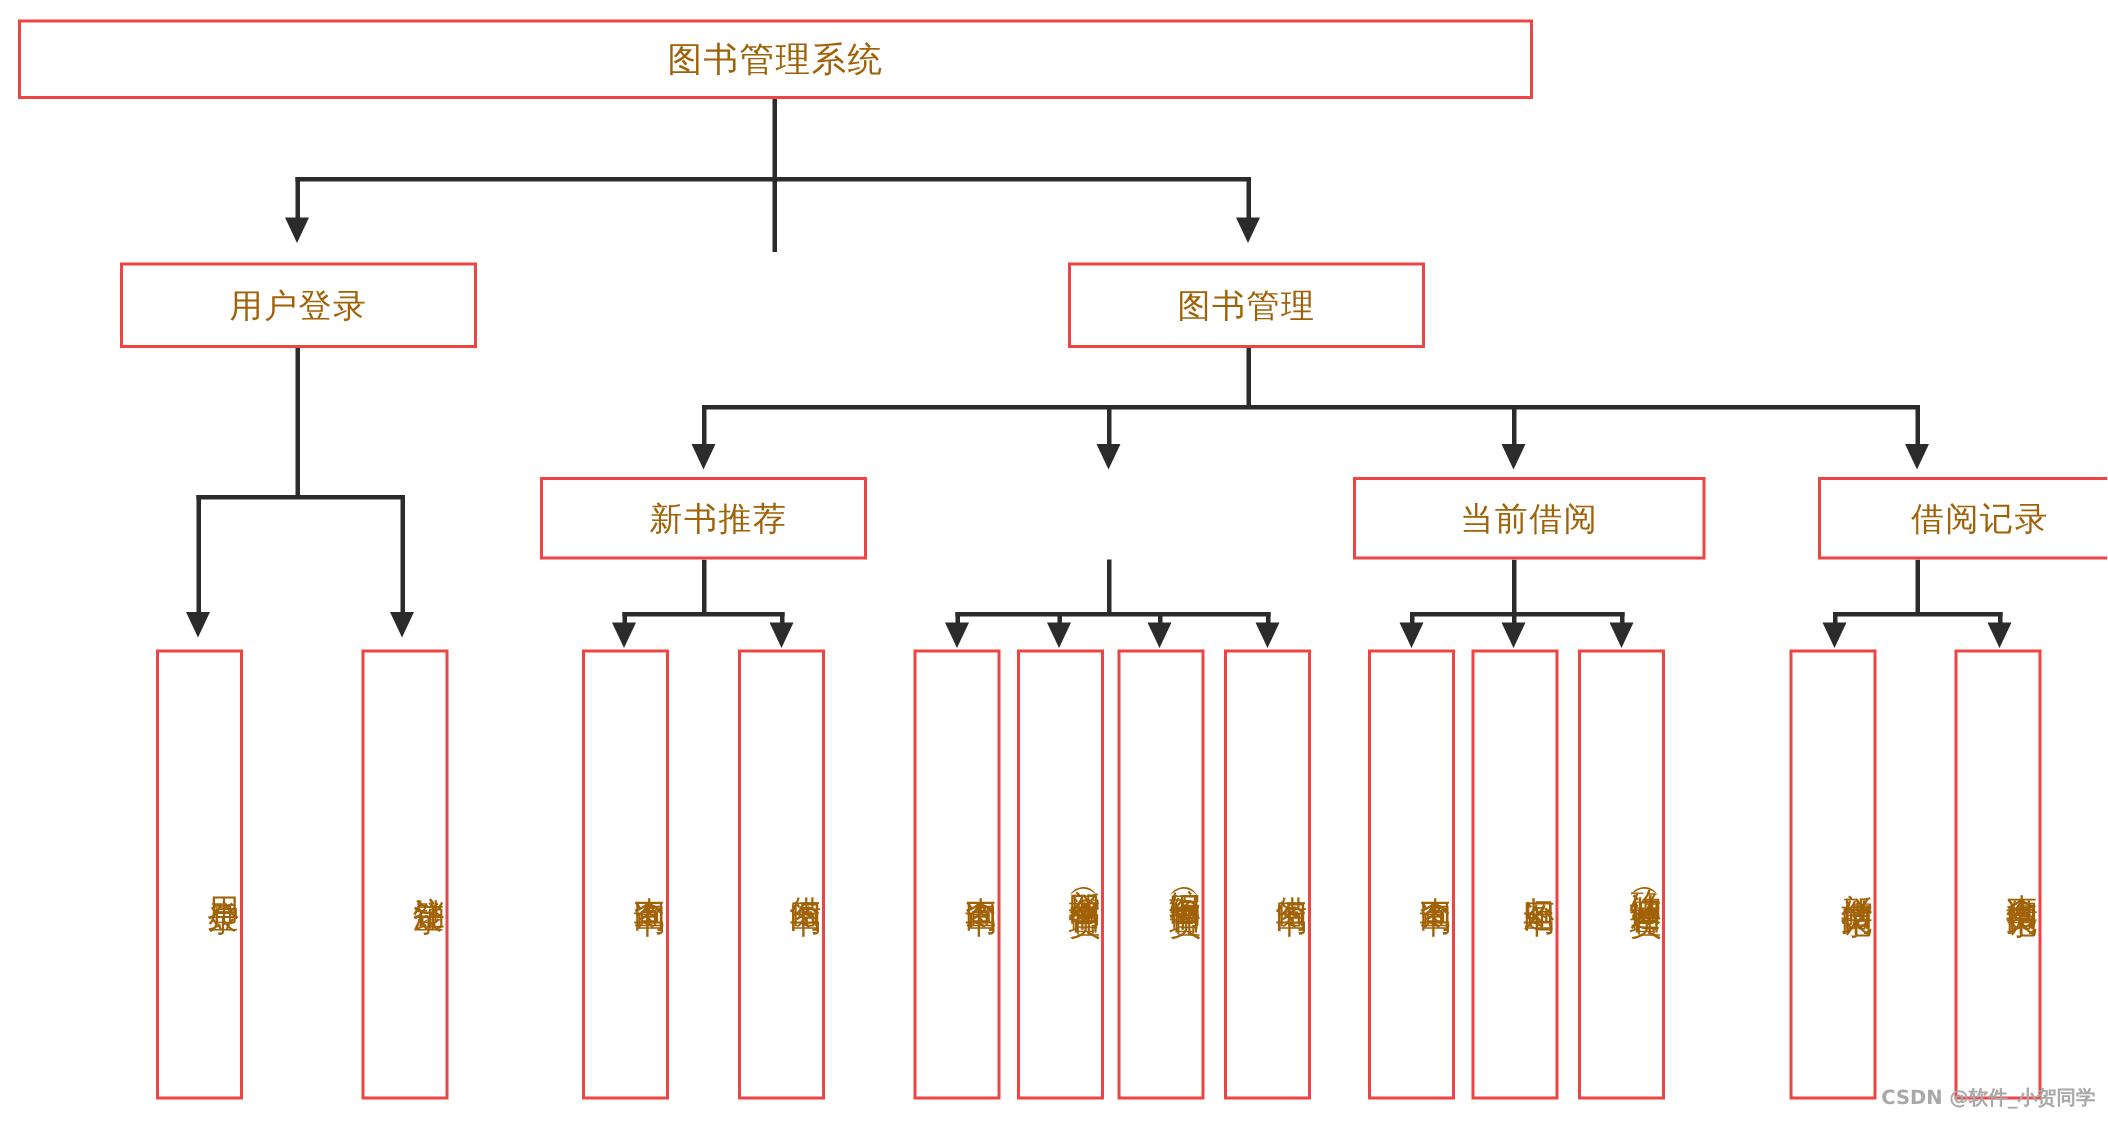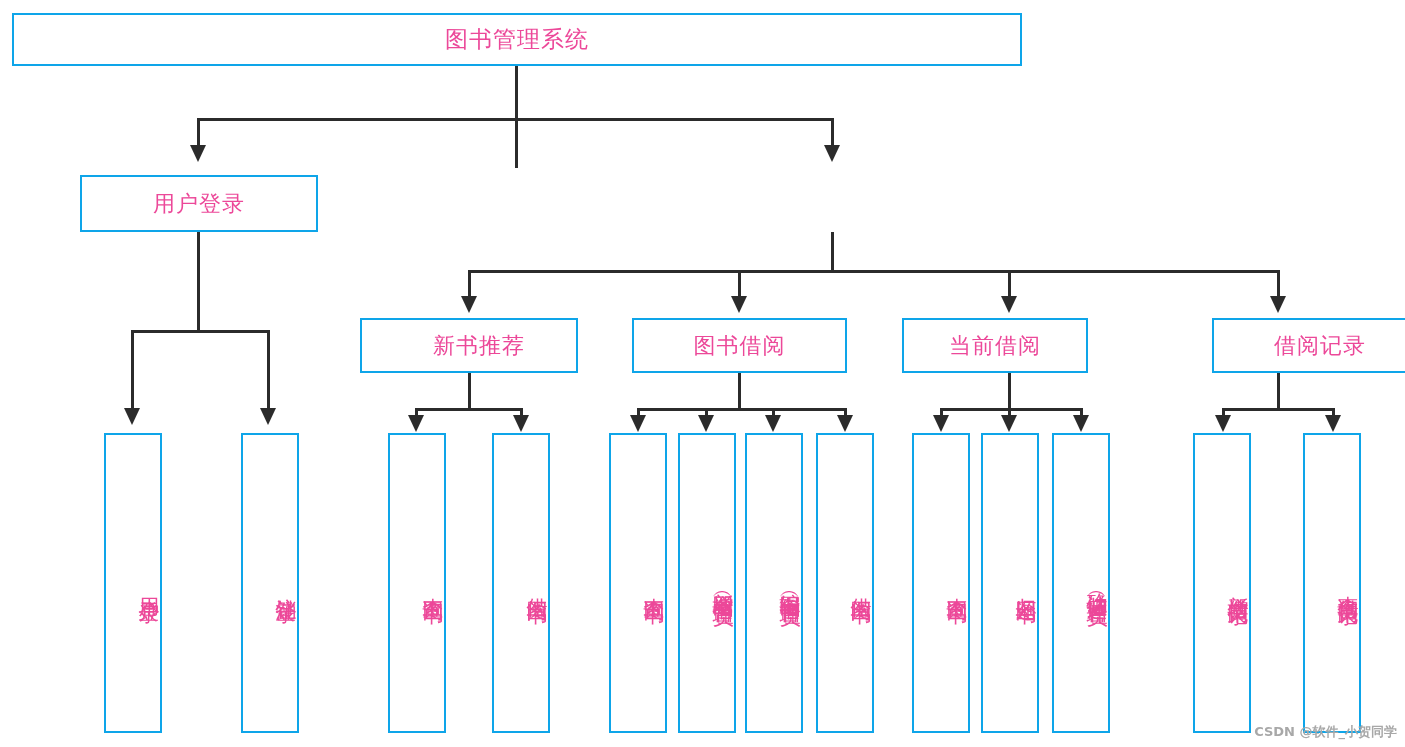--- a/index.html
+++ b/index.html
@@ -13,26 +13,26 @@
   #canvas {
     position: relative;
     width: 1405px;
     height: 747px;
     background: #ffffff;
     overflow: hidden;
   }
   .node {
     position: absolute;
     box-sizing: border-box;
-    border: 2px solid #0ea5e9;
+    border: 2px solid #ef4444;
     background: #ffffff;
     display: flex;
     align-items: center;
     justify-content: center;
-    color: #ec4899;
+    color: #a16207;
     z-index: 3;
   }
   .node.horiz {
     font-size: 22px;
     letter-spacing: 1px;
   }
   .node.vert {
     writing-mode: vertical-rl;
     text-orientation: upright;
     font-size: 21px;
@@ -140,30 +140,30 @@
   <div class="arrow" style="left:1325px; top:415px;"></div>
 
   <div class="node horiz root" style="left:12px; top:13px; width:1010px; height:53px;">
     <span>图书管理系统</span>
   </div>
 
   <div class="node horiz" style="left:80px; top:175px; width:238px; height:57px;">
     <span>用户登录</span>
   </div>
 
+  <div class="node horiz" style="left:712px; top:175px; width:238px; height:57px;">
+    <span>图书管理</span>
+  </div>
 
   <div class="node horiz" style="left:360px; top:318px; width:218px; height:55px;padding-left:20px;">
     <span>新书推荐</span>
   </div>
 
-  <div class="node horiz" style="left:632px; top:318px; width:215px; height:55px;">
-    <span>图书借阅</span>
-  </div>
-
-  <div class="node horiz" style="left:902px; top:318px; width:186px; height:55px;">
+
+  <div class="node horiz" style="left:902px; top:318px; width:235px; height:55px;">
     <span>当前借阅</span>
   </div>
 
   <div class="node horiz" style="left:1172px; top:318px; width:216px; height:55px;margin-left:40px;">
     <span>借阅记录</span>
   </div>
 
   <div class="node vert" style="left:104px; top:433px; width:58px; height:300px;">
     <span class="vtext">用户登录</span>
   </div>

